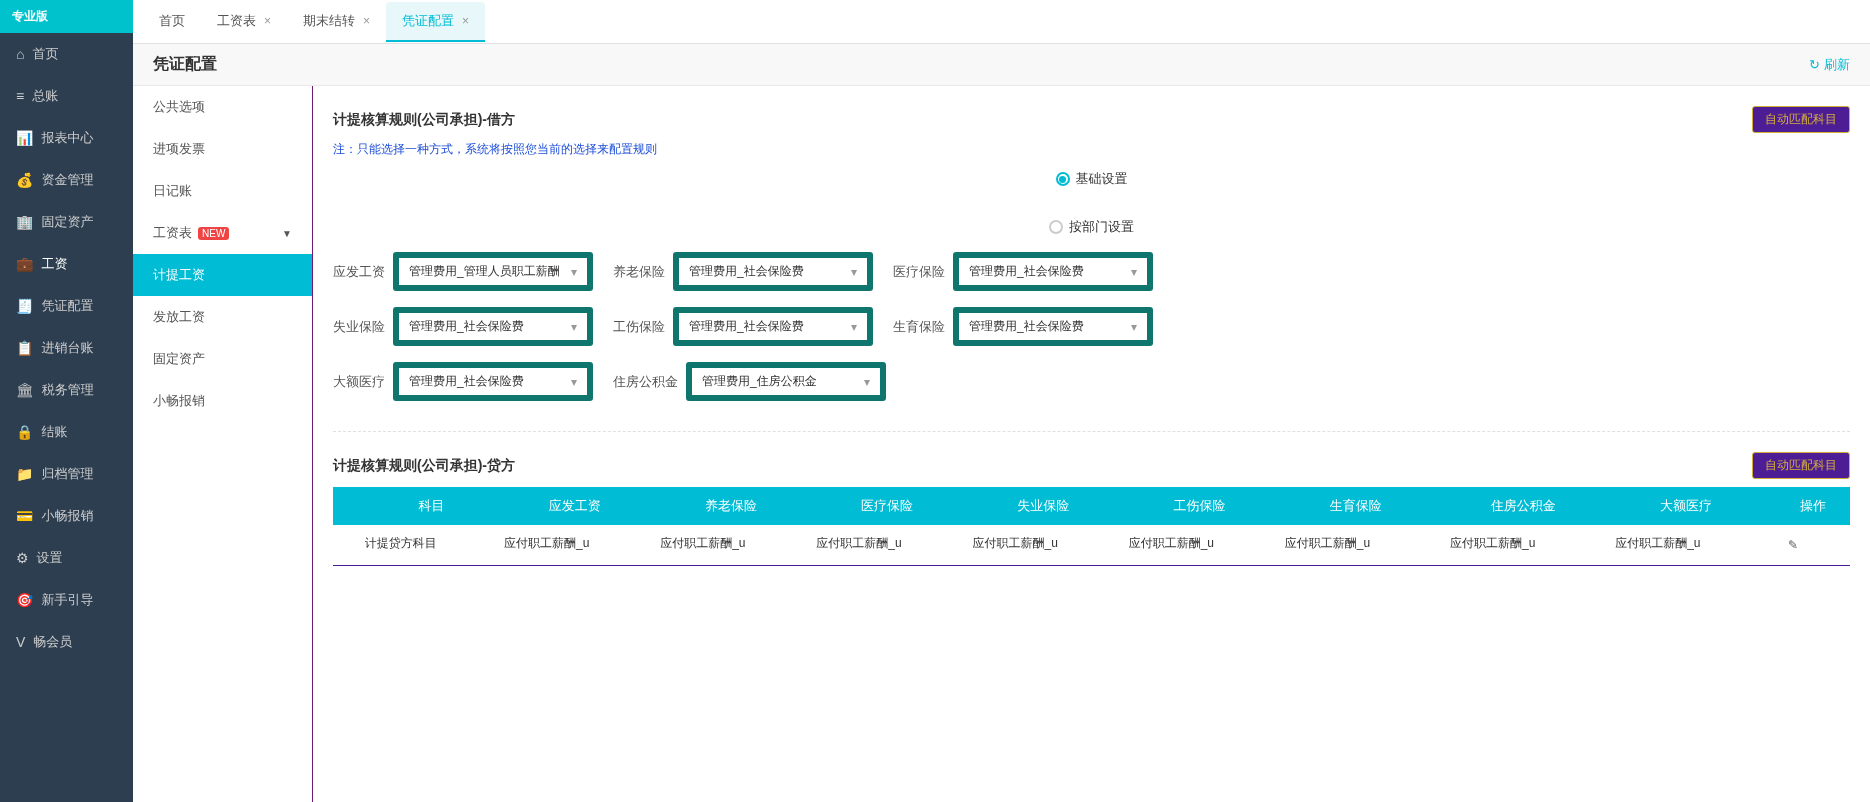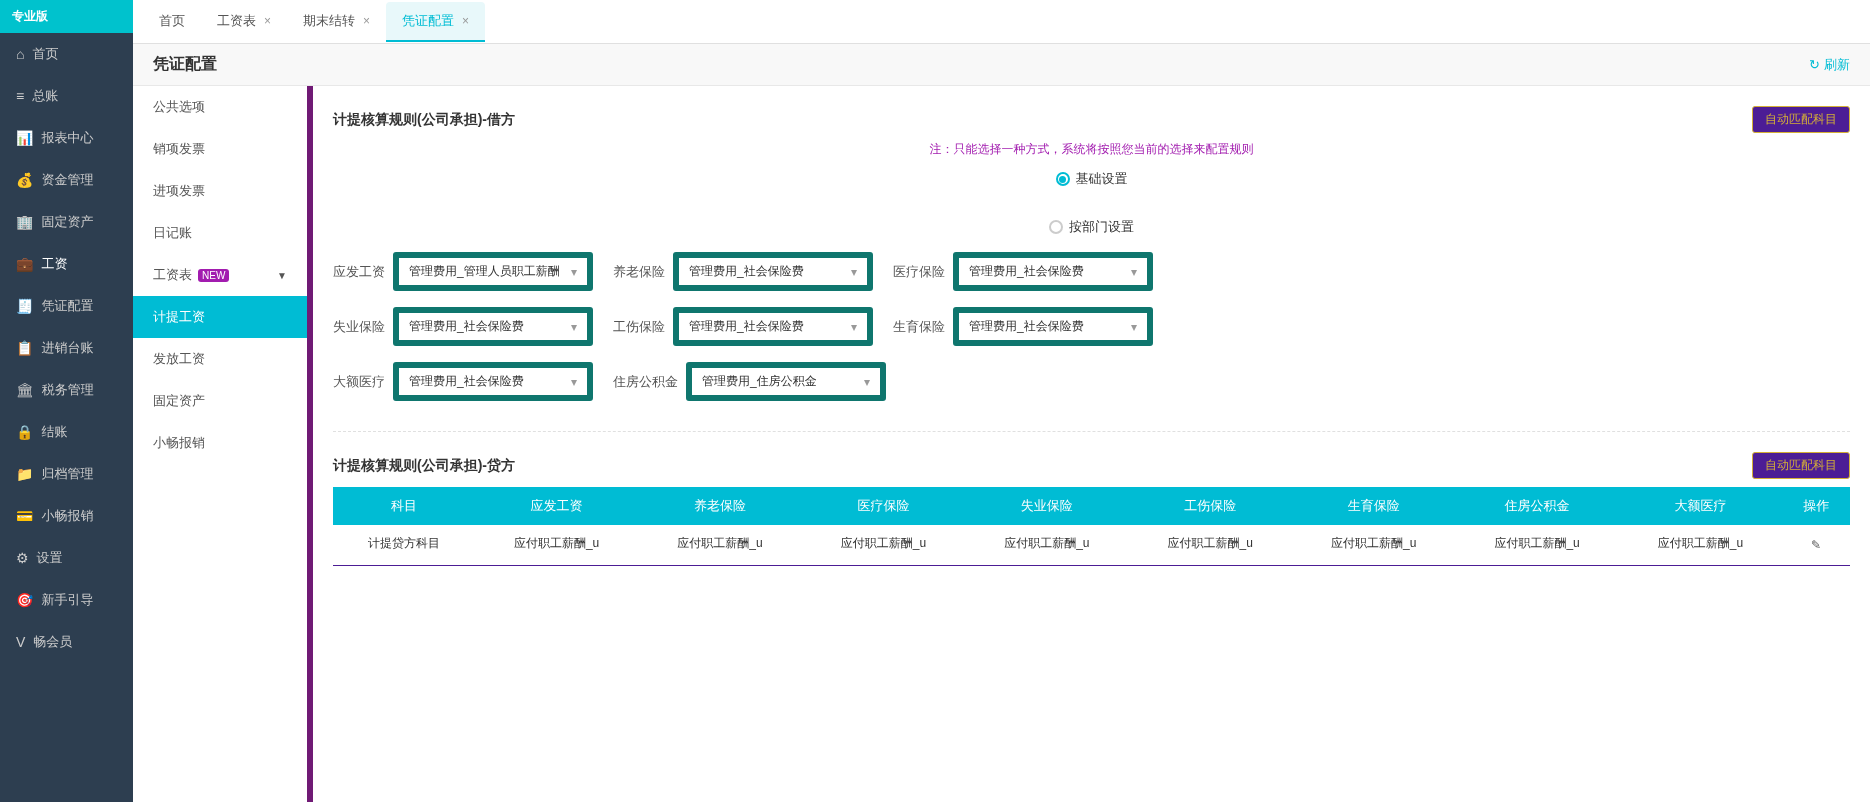--- a/index.html
+++ b/index.html
@@ -18,36 +18,36 @@
     
     .tabs-bar { background: #fff; display: flex; align-items: center; border-bottom: 1px solid #e0e0e0; padding: 0 10px; height: 44px; }
     .tab { display: flex; align-items: center; gap: 4px; padding: 10px 16px; font-size: 13px; color: #555; cursor: pointer; border-bottom: 2px solid transparent; }
     .tab.active { color: #00bcd4; border-bottom: 2px solid #00bcd4; background: #e8f8fa; border-radius: 4px 4px 0 0; }
     .tab-close { color: #999; font-size: 12px; cursor: pointer; margin-left: 4px; }
 
     
     .page-header { background: #f8f8f8; padding: 10px 20px; display: flex; align-items: center; justify-content: space-between; border-bottom: 1px solid #e8e8e8; }
     .page-title { font-size: 16px; color: #333; font-weight: bold; }
     .refresh-btn { color: #00bcd4; cursor: pointer; font-size: 13px; display: flex; align-items: center; gap: 4px; }
-    .left-nav { width: 180px; background: #fff; border-right: 6px solid #701a75; flex-shrink: 0; }
+    .left-nav { width: 180px; background: #fff; border-right: 1px solid #701a75; flex-shrink: 0; }
     .left-nav-item { padding: 12px 20px; color: #555; cursor: pointer; font-size: 13px; position: relative; display: flex; align-items: center; gap: 6px; }
     .left-nav-item.active { background: #00bcd4; color: #fff; }
-    .left-nav-item .new-badge { background: #a21caf; color: #fff; font-size: 10px; padding: 1px 4px; border-radius: 3px; }
+    .left-nav-item .new-badge { background: #ef4444; color: #fff; font-size: 10px; padding: 1px 4px; border-radius: 3px; }
     .left-nav-item .chevron { margin-left: auto; font-size: 10px; }
 
     
     .right-content { flex: 1; padding: 20px; overflow-y: auto; background: #fff; }
 
     
     .section { margin-bottom: 30px; }
     .section-header { display: flex; align-items: center; justify-content: space-between; margin-bottom: 8px; }
     .section-title { font-size: 14px; color: #333; font-weight: bold; }
     .auto-match-btn { border: 1px solid #d4af37; color: #d4af37; background: #4c1d95; padding: 4px 12px; cursor: pointer; font-size: 12px; border-radius: 3px; }
 
-    .notice { color: #a21caf; font-size: 12px; margin-bottom: 12px; text-align: center; }
+    .notice { color: #1d4ed8; font-size: 12px; margin-bottom: 12px; }
 
     
     .radio-group { display: flex; align-items: center; gap: 30px; margin-bottom: 16px; flex-direction: column; }
     .radio-label { display: flex; align-items: center; gap: 6px; cursor: pointer; color: #333; font-size: 13px; }
     .radio-circle { width: 14px; height: 14px; border-radius: 50%; border: 2px solid #ccc; display: flex; align-items: center; justify-content: center; }
     .radio-circle.checked { border-color: #00bcd4; }
     .radio-circle.checked::after { content: ''; width: 7px; height: 7px; border-radius: 50%; background: #00bcd4; }
 
     
     .form-rows { display: flex; flex-direction: column; gap: 16px; margin-bottom: 16px; }
@@ -55,21 +55,21 @@
     .form-field { display: flex; align-items: center; gap: 8px; }
     .field-label { color: #555; font-size: 13px; white-space: nowrap; }
     .field-select { display: flex; align-items: center; border: 6px solid #0f766e; background: #fff; padding: 5px 10px; min-width: 200px; border-radius: 3px; cursor: pointer; justify-content: space-between; font-size: 12px; color: #333; }
     .field-select .arrow { color: #999; margin-left: 8px; }
 
     .section-divider { border: none; border-top: 1px dashed #e0e0e0; margin: 20px 0; }
 
     
     .credit-table { width: 100%; border-collapse: collapse; }
     .credit-table thead tr { background: #00bcd4; color: #fff; }
-    .credit-table thead th { padding: 10px 8px; text-align: center; font-size: 13px; font-weight: normal; }
+    .credit-table thead th { padding: 10px 24px; text-align: right; font-size: 13px; font-weight: normal; }
     .credit-table tbody tr { border-bottom: 1px solid #4c1d95; }
     .credit-table tbody td { padding: 10px 8px; text-align: center; font-size: 12px; color: #333; }
     .credit-table tbody td .cell-text { display: inline-block; max-width: 110px; overflow: hidden; text-overflow: ellipsis; white-space: nowrap; }
     .edit-icon { cursor: pointer; color: #555; }
 
     
     ::-webkit-scrollbar { width: 6px; }
     ::-webkit-scrollbar-thumb { background: #ccc; border-radius: 3px; }
   </style>
 </head>
@@ -165,23 +165,20 @@
       <span>↻</span>
       <span>刷新</span>
     </div>
   </div>
 
   <div style="display:flex; flex:1; overflow:hidden;">
 
     <div class="left-nav">
       <div class="left-nav-item">
         <span>公共选项</span>
-      </div>
-      <div class="left-nav-item">
-        <span>销项发票</span>
       </div>
       <div class="left-nav-item">
         <span>进项发票</span>
       </div>
       <div class="left-nav-item">
         <span>日记账</span>
       </div>
       <div class="left-nav-item">
         <span>工资表</span>
         <span class="new-badge">NEW</span>

